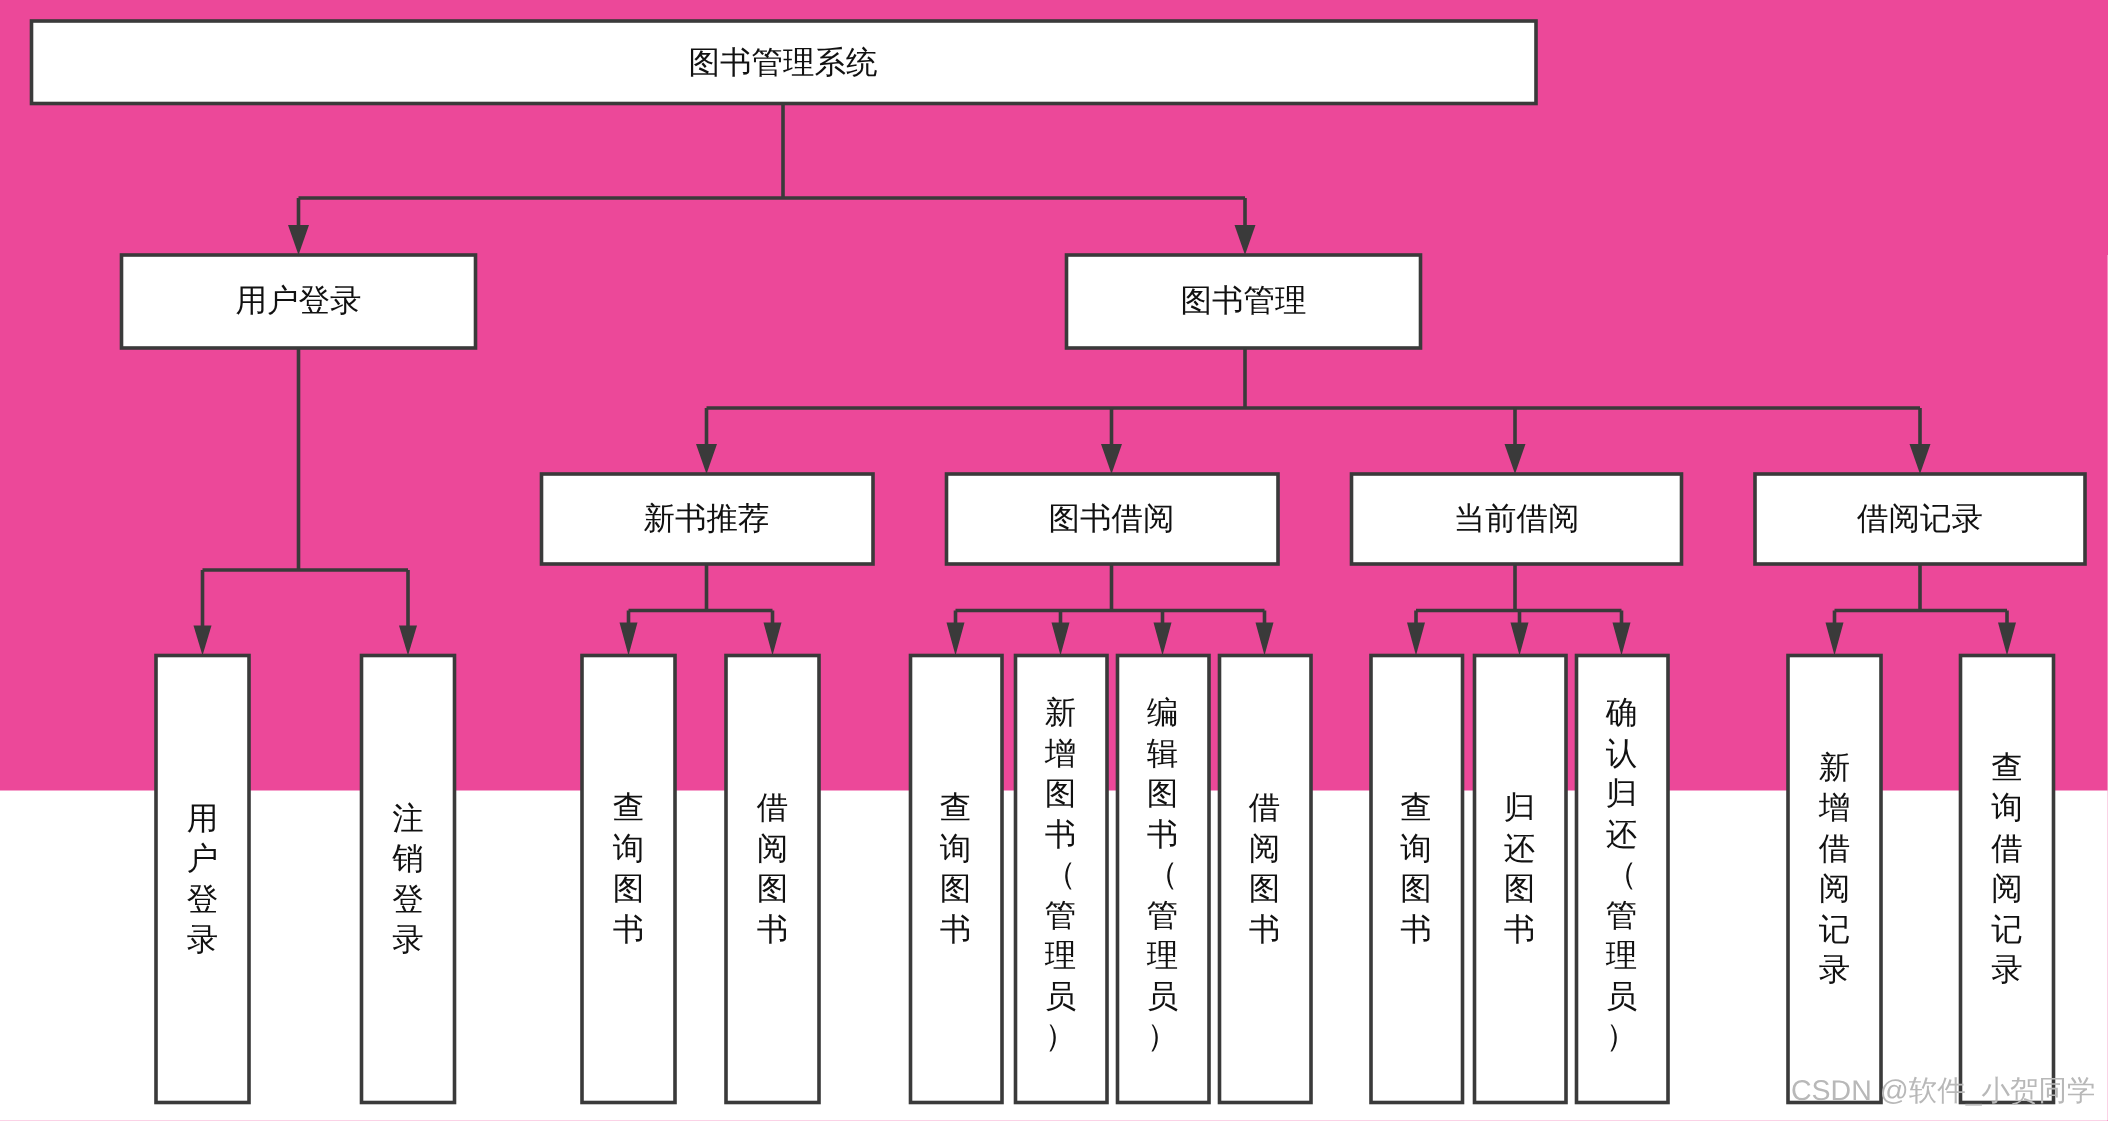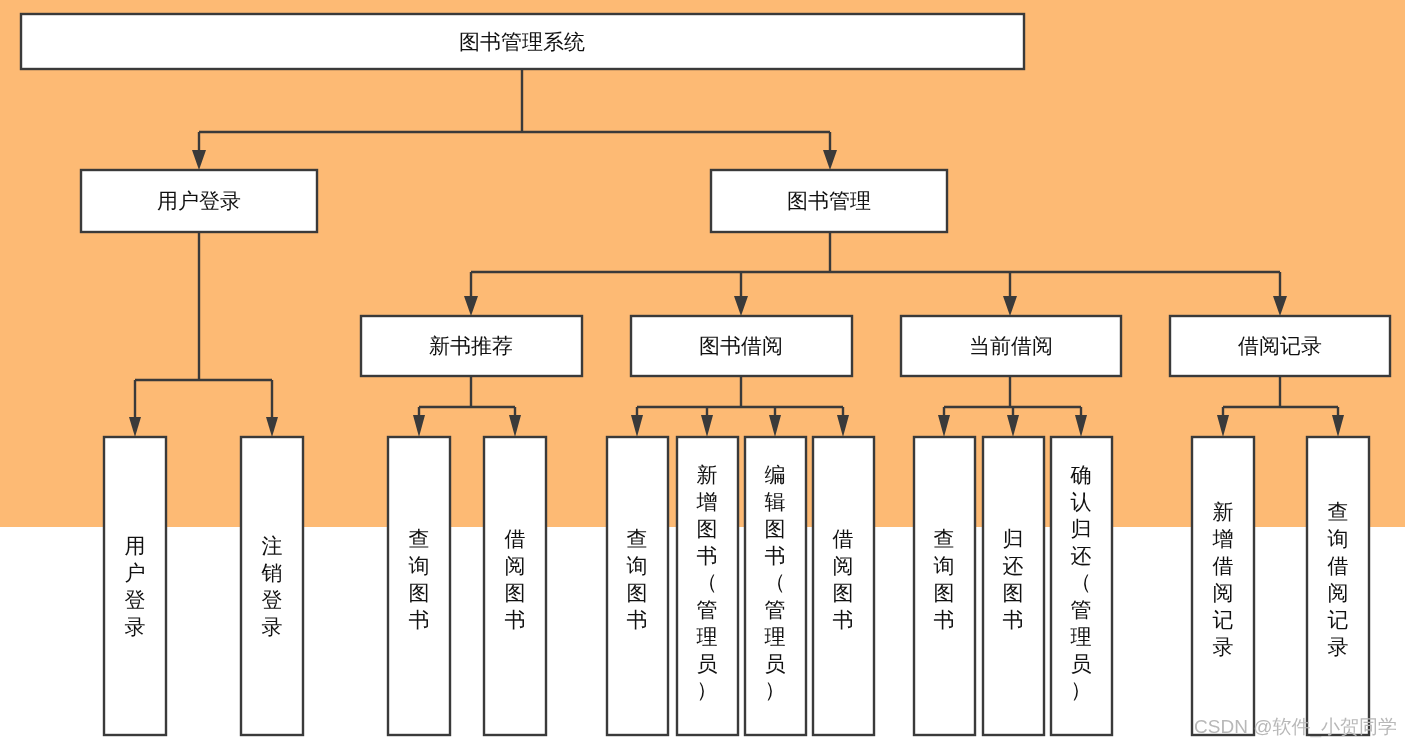--- a/index.html
+++ b/index.html
@@ -12,21 +12,21 @@
     width: 1405px;
     height: 747px;
     font-family: "Liberation Sans", "DejaVu Sans", sans-serif;
     overflow: hidden;
     position: relative;
   }
   #diagram-root {
     position: relative;
     width: 1405px;
     height: 527px;
-    background: #fdba74;
+    background: #ec4899;
   }
   svg#diagram-svg {
     position: absolute;
     left: 0;
     top: 0;
     width: 1405px;
     height: 747px;
     display: block;
   }
   .node-box {

